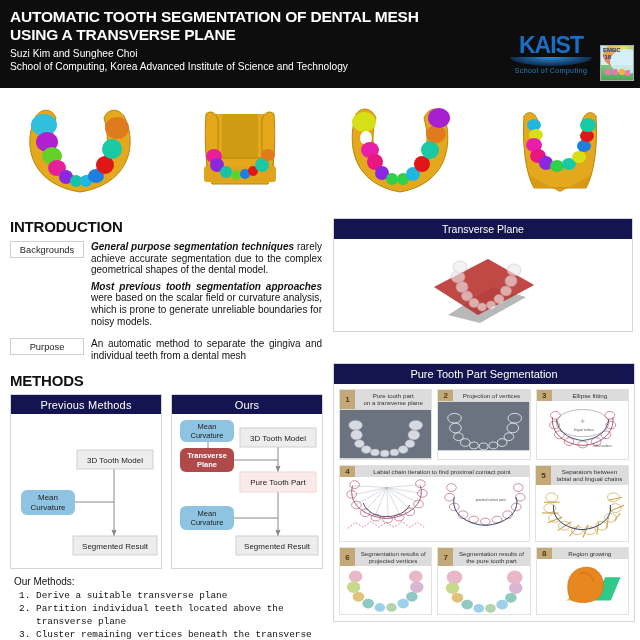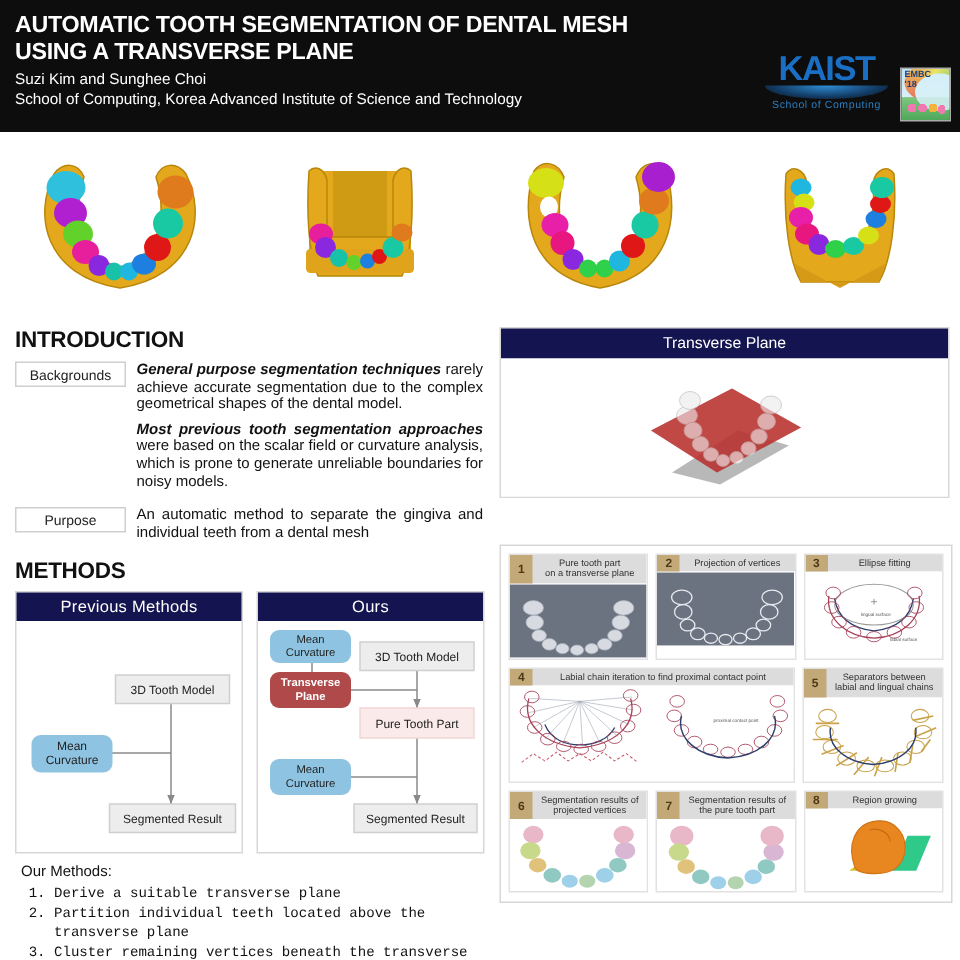--- a/index.html
+++ b/index.html
@@ -349,20 +349,21 @@
             <ellipse cx="42" cy="26" rx="7" ry="6"></ellipse>
           </g>
           <polygon points="16,46 70,18 116,44 60,74" fill="#b8312e" opacity=".35"></polygon>
         </svg>
       </div>
     </div>
 
   </div>
 
   <div class="ptp">
+    <div class="bar">Pure Tooth Part Segmentation</div>
     <div class="grid">
 
       <div class="grow">
         <div class="gitem" style="width:96px">
           <div class="cap">
             <div class="num">1</div>
             <div class="captxt" style="white-space:pre-line">Pure tooth part
 on a transverse plane</div>
           </div>
           <div class="fig">

